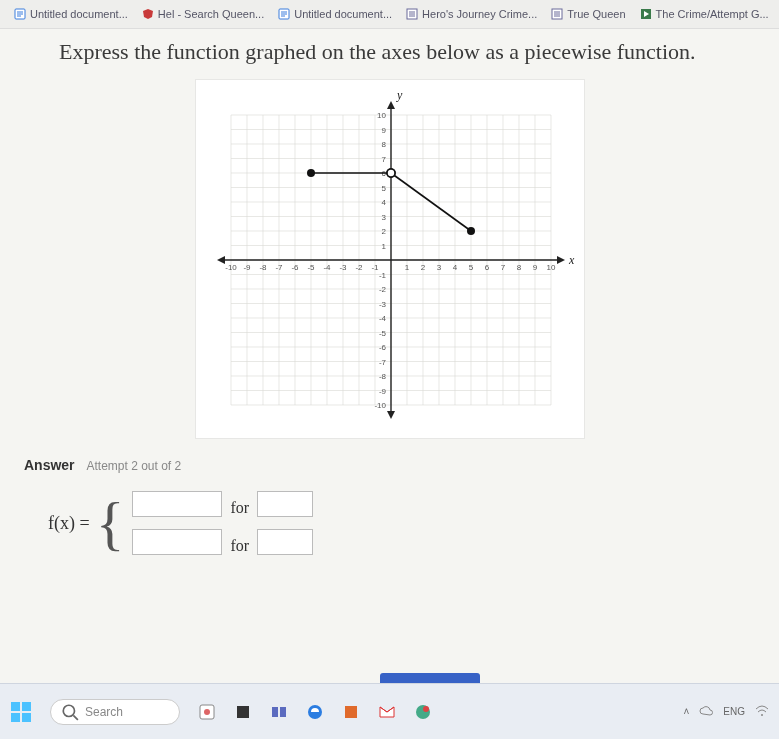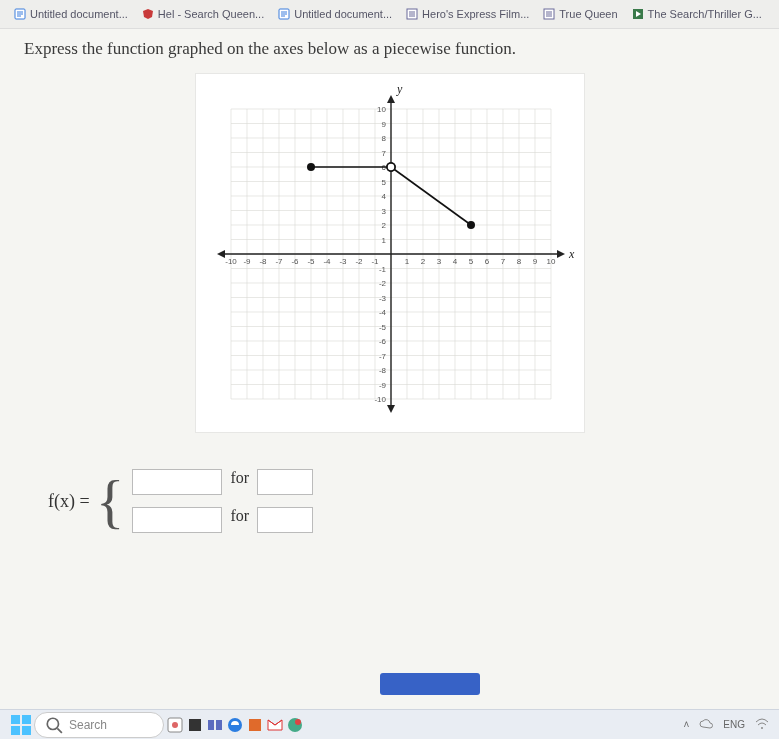--- a/index.html
+++ b/index.html
@@ -1,36 +1,36 @@
 <!DOCTYPE html>
 <html><head>
 <meta charset="utf-8">
 <style>
 * { margin: 0; padding: 0; box-sizing: border-box; }
 body { font-family: Georgia, 'Times New Roman', serif; background: #f5f5f2; width: 779px; height: 739px; overflow: hidden; position: relative; }
 .tab-bar { display: flex; gap: 6px; padding: 6px 10px; background: #eeeeec; border-bottom: 1px solid #ddd; font-family: Arial, sans-serif; font-size: 11px; color: #556; }
 .tab { display: flex; align-items: center; gap: 4px; padding: 2px 4px; cursor: pointer; white-space: nowrap; }
 .tab-icon { width: 12px; height: 12px; display: inline-flex; align-items: center; justify-content: center; }
-.question { padding: 10px 24px 6px; font-size: 17px; color: #3a3a3a; }
+.question { padding: 10px 24px 6px; font-size: 22px; color: #3a3a3a; margin-left: 35px; }
 .graph-wrap { display: flex; justify-content: center; padding: 8px 0 10px; }
 .graph-bg { background: #fff; border: 1px solid #e7e7e5; }
 .axis-label { font-style: italic; font-family: 'Times New Roman', serif; fill: #222; font-size: 12px; }
 .tick-text { font-size: 8px; fill: #555; font-family: Arial, sans-serif; }
 .answer-block { padding: 8px 24px; }
 .answer-head { font-family: Arial, sans-serif; font-size: 14px; }
 .answer-head .lbl { font-weight: bold; color: #333; }
 .answer-head .att { color: #888; margin-left: 8px; font-size: 12px; }
 .piecewise { display: flex; align-items: center; gap: 4px; padding: 18px 0 0 24px; font-family: 'Times New Roman', serif; font-size: 18px; color: #333; }
 .brace { font-size: 60px; line-height: 0.7; color: #555; margin: 0 4px 0 2px; }
 .rows { display: flex; flex-direction: column; gap: 12px; }
-.row { display: flex; align-items: flex-start; gap: 8px; }
+.row { display: flex; align-items: flex-end; gap: 8px; }
 .row input { width: 90px; height: 26px; border: 1px solid #bbb; background: #fff; font-size: 14px; padding: 2px 4px; }
 .row input.small { width: 56px; }
 .for { font-size: 16px; }
-.taskbar { position: absolute; left: 0; right: 0; bottom: 0; height: 30px; background: #e9edf3; border-top: 1px solid #cfd5df; display: flex; align-items: center; gap: 2px; padding: 0 10px; font-family: 'Segoe UI', Arial, sans-serif; font-size: 12px; color: #444; }
+.taskbar { position: absolute; left: 0; right: 0; bottom: 0; height: 56px; background: #e9edf3; border-top: 1px solid #cfd5df; display: flex; align-items: center; gap: 18px; padding: 0 10px; font-family: 'Segoe UI', Arial, sans-serif; font-size: 12px; color: #444; }
 .start { width: 22px; height: 22px; }
 .searchbox { display: flex; align-items: center; gap: 6px; background: #fff; border: 1px solid #ccc; border-radius: 14px; padding: 3px 10px; width: 130px; }
 .tb-icon { width: 18px; height: 18px; display: inline-flex; align-items: center; justify-content: center; }
 .tb-right { margin-left: auto; display: flex; align-items: center; gap: 10px; color: #666; font-size: 10px; }
 .submit-btn { position: absolute; bottom: 44px; left: 380px; width: 100px; height: 22px; background: #3762c6; border-radius: 3px; }
 </style>
 </head>
 <body>
 
 <div class="tab-bar">
@@ -66,41 +66,41 @@
     </div>
     <div class="tab">
       <span class="tab-icon">
         <svg width="12" height="12">
           <rect x="1" y="1" width="10" height="10" fill="#fff" stroke="#6a6a9a"></rect>
           <line x1="3" y1="4" x2="9" y2="4" stroke="#6a6a9a"></line>
           <line x1="3" y1="6" x2="9" y2="6" stroke="#6a6a9a"></line>
           <line x1="3" y1="8" x2="9" y2="8" stroke="#6a6a9a"></line>
         </svg>
       </span>
-      <span>Hero's Express Film...</span>
+      <span>Hero's Journey Crime...</span>
     </div>
     <div class="tab">
       <span class="tab-icon">
         <svg width="12" height="12">
           <rect x="1" y="1" width="10" height="10" fill="#fff" stroke="#6a6a9a"></rect>
           <line x1="3" y1="4" x2="9" y2="4" stroke="#6a6a9a"></line>
           <line x1="3" y1="6" x2="9" y2="6" stroke="#6a6a9a"></line>
           <line x1="3" y1="8" x2="9" y2="8" stroke="#6a6a9a"></line>
         </svg>
       </span>
       <span>True Queen</span>
     </div>
     <div class="tab">
       <span class="tab-icon">
         <svg width="12" height="12">
           <rect x="1" y="1" width="10" height="10" fill="#3a7a4a"></rect>
           <path d="M4 3 L9 6 L4 9 Z" fill="#fff"></path>
         </svg>
       </span>
-      <span>The Search/Thriller G...</span>
+      <span>The Crime/Attempt G...</span>
     </div>
   </div>
 
 <div class="question">Express the function graphed on the axes below as a piecewise function.</div>
 
 <div class="graph-wrap">
   <svg id="graph" class="graph-bg" width="390" height="360">
       <line x1="35" y1="35" x2="35" y2="325" stroke="#d8d8d4" stroke-width="0.6"></line>
       <line x1="51" y1="35" x2="51" y2="325" stroke="#d8d8d4" stroke-width="0.6"></line>
       <line x1="67" y1="35" x2="67" y2="325" stroke="#d8d8d4" stroke-width="0.6"></line>
@@ -194,20 +194,24 @@
       <line x1="115" y1="93" x2="195" y2="93" stroke="#111" stroke-width="1.6"></line>
       <circle cx="115" cy="93" r="4" fill="#111"></circle>
       <circle cx="195" cy="93" r="4" fill="#fff" stroke="#111" stroke-width="1.6"></circle>
       <line x1="195" y1="93" x2="275" y2="151" stroke="#111" stroke-width="1.6"></line>
       <circle cx="195" cy="93" r="4" fill="#fff" stroke="#111" stroke-width="1.6"></circle>
       <circle cx="275" cy="151" r="4" fill="#111"></circle>
     </svg>
 </div>
 
 <div class="answer-block">
+  <div class="answer-head">
+    <span class="lbl">Answer</span>
+    <span class="att">Attempt 2 out of 2</span>
+  </div>
   <div class="piecewise">
     <span>f(x) =</span>
     <span class="brace">{</span>
     <div class="rows">
       <div class="row">
         <input value="" style="">
         <span class="for">for</span>
         <input class="small" value="" style="">
       </div>
       <div class="row">

